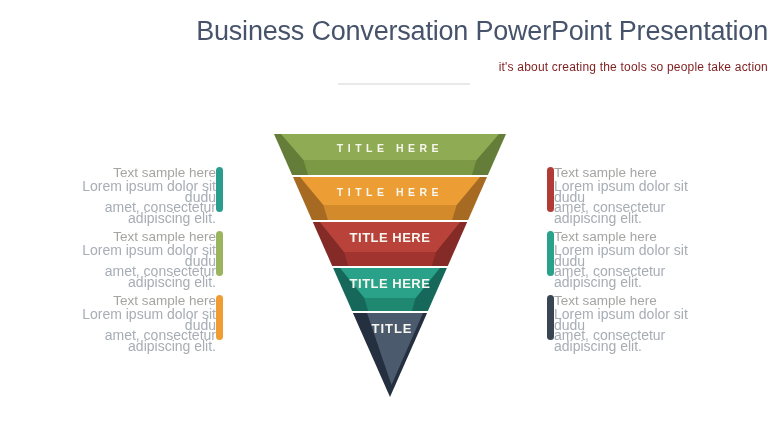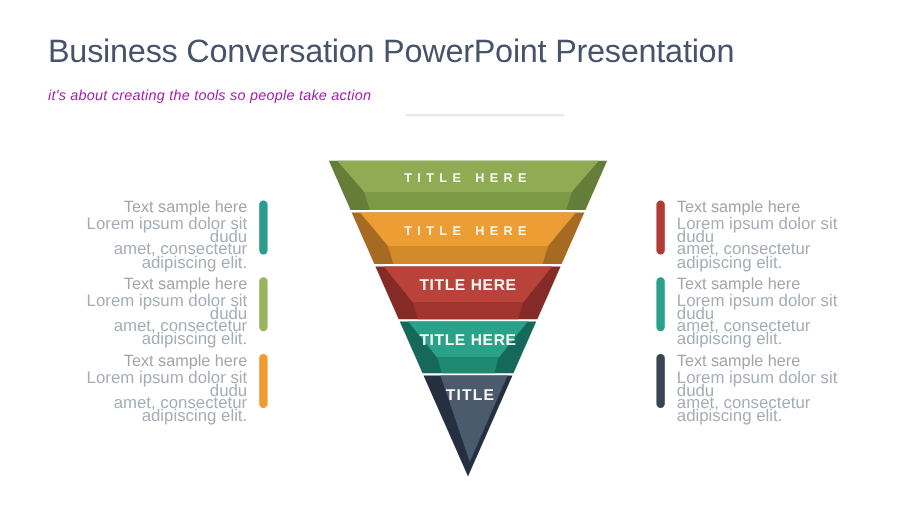--- a/index.html
+++ b/index.html
@@ -4,37 +4,37 @@
 <style>
   html,body { margin:0; padding:0; }
   body {
     width:768px; height:432px;
     background:#ffffff;
     position:relative;
     overflow:hidden;
     font-family:"Liberation Sans", sans-serif;
   }
   
-  .header { position:absolute; top:28px; left:0; right:0; text-align:left;margin-left:40px; }
+  .header { position:absolute; top:16px; left:0; right:0; text-align:right;margin-left:40px; }
   .slide-title {
     font-size:27px; letter-spacing:-0.2px;
     color:#46536B; font-weight:500;
   }
   .slide-subtitle {
     margin-top:13px;
-    font-size:12px; color:#a21caf; letter-spacing:0.2px;font-style:italic;
+    font-size:12px; color:#7f1d1d; letter-spacing:0.2px;
   }
   .title-divider {
     width:132px; height:2px; background:#E9E9E9;
     margin:9px auto 0 auto;
   }
   
   .block {
     position:absolute; width:168px;
-    display:flex; gap:10px; align-items:flex-start;
+    display:flex; gap:0; align-items:flex-start;
   }
   .block.left  { left:55px; }
   .block.right { left:547px; }
   .block.left  .block-text { text-align:right; }
   .block.right .block-text { text-align:left; }
   .block-text { flex:1; }
   .block-heading {
     font-size:13.5px; line-height:15px; color:#A5A5A3;
   }
   .block-body {

